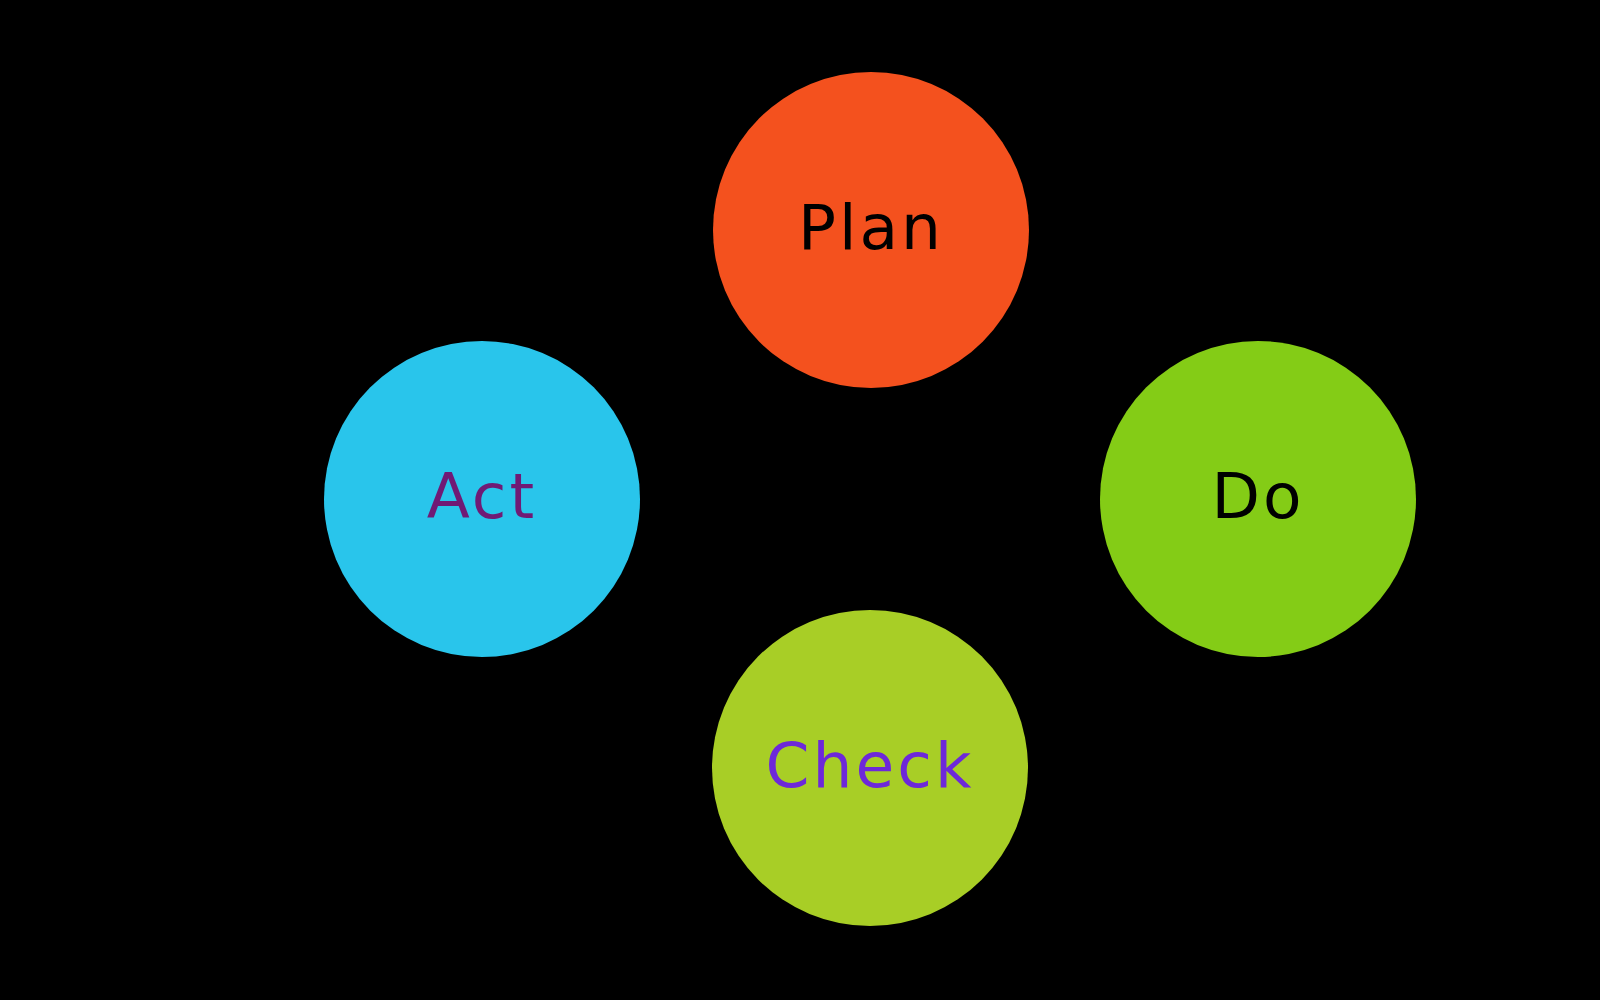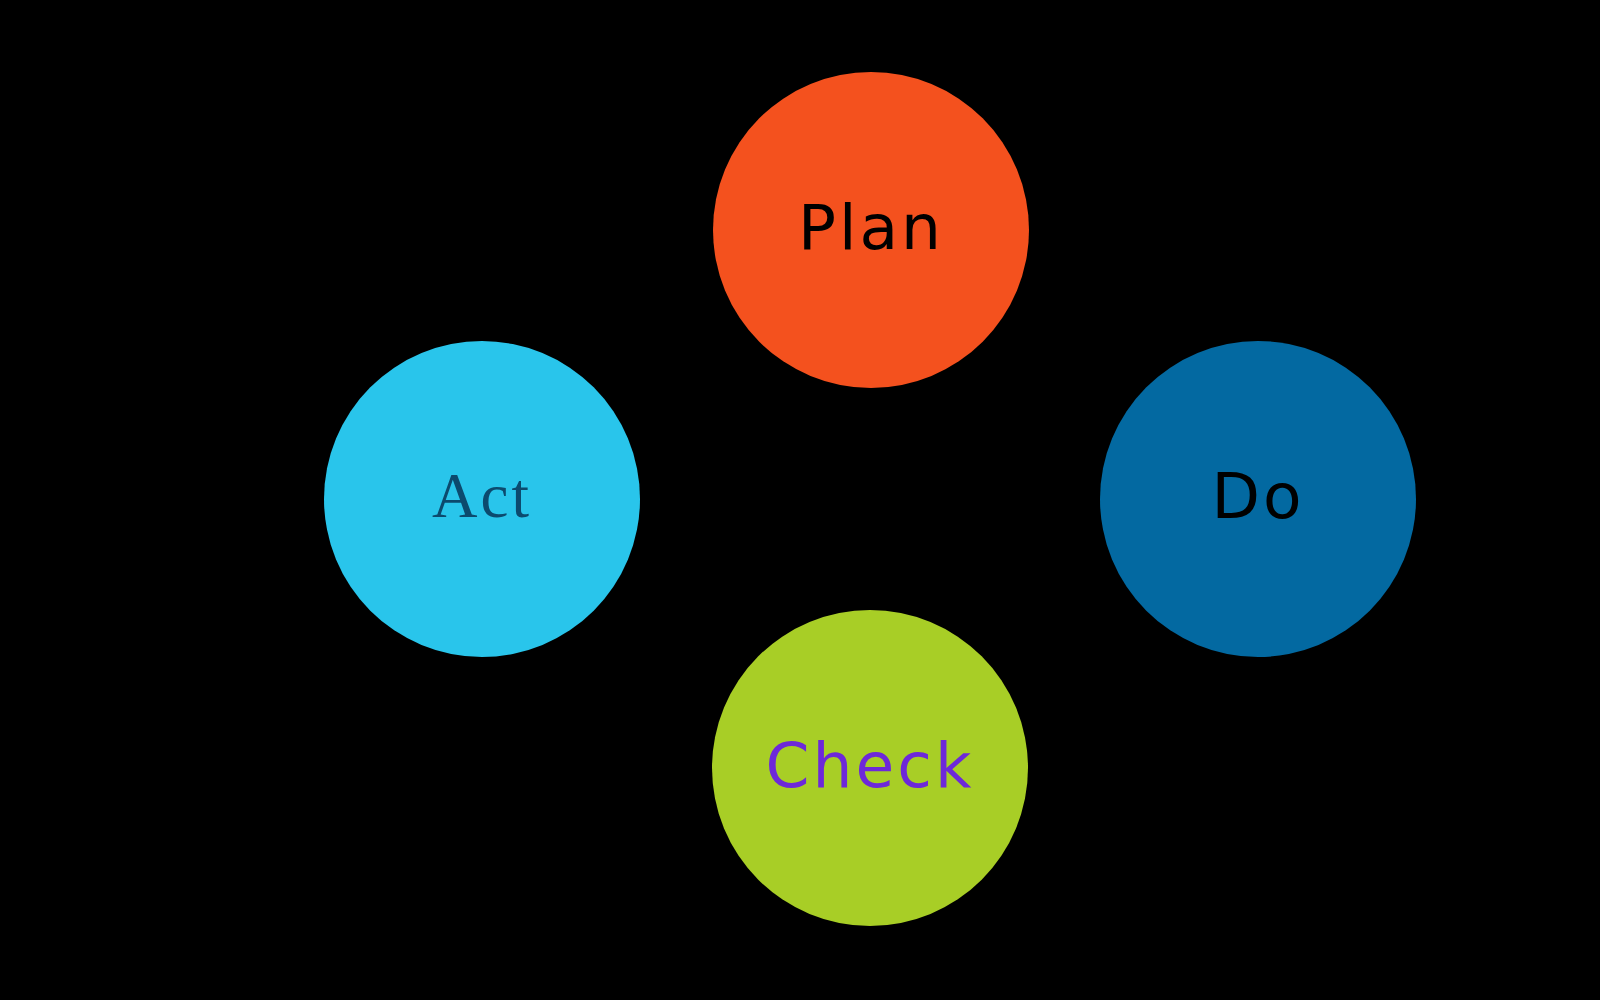--- a/index.html
+++ b/index.html
@@ -43,25 +43,25 @@
 </style>
 </head>
 <body style="background: rgb(0, 0, 0);">
 
 <div class="stage">
 
   <div class="node node-top" style="background-color: rgb(244, 81, 30);">
     <span class="node-label" style="color: rgb(0, 0, 0);">Plan</span>
   </div>
 
-  <div class="node node-right" style="background-color: #0369a1;">
+  <div class="node node-right" style="background-color: #84cc16;">
     <span class="node-label" style="color: rgb(0, 0, 0);">Do</span>
   </div>
 
   <div class="node node-bottom" style="background-color: rgb(168, 206, 38);">
     <span class="node-label" style="color: #6d28d9;">Check</span>
   </div>
 
   <div class="node node-left" style="background-color: rgb(41, 197, 235);">
-    <span class="node-label" style="color: #0c4a6e; font-family: Liberation Serif, serif;">Act</span>
+    <span class="node-label" style="color: #701a75;">Act</span>
   </div>
 
 </div>
 
 </body></html>

